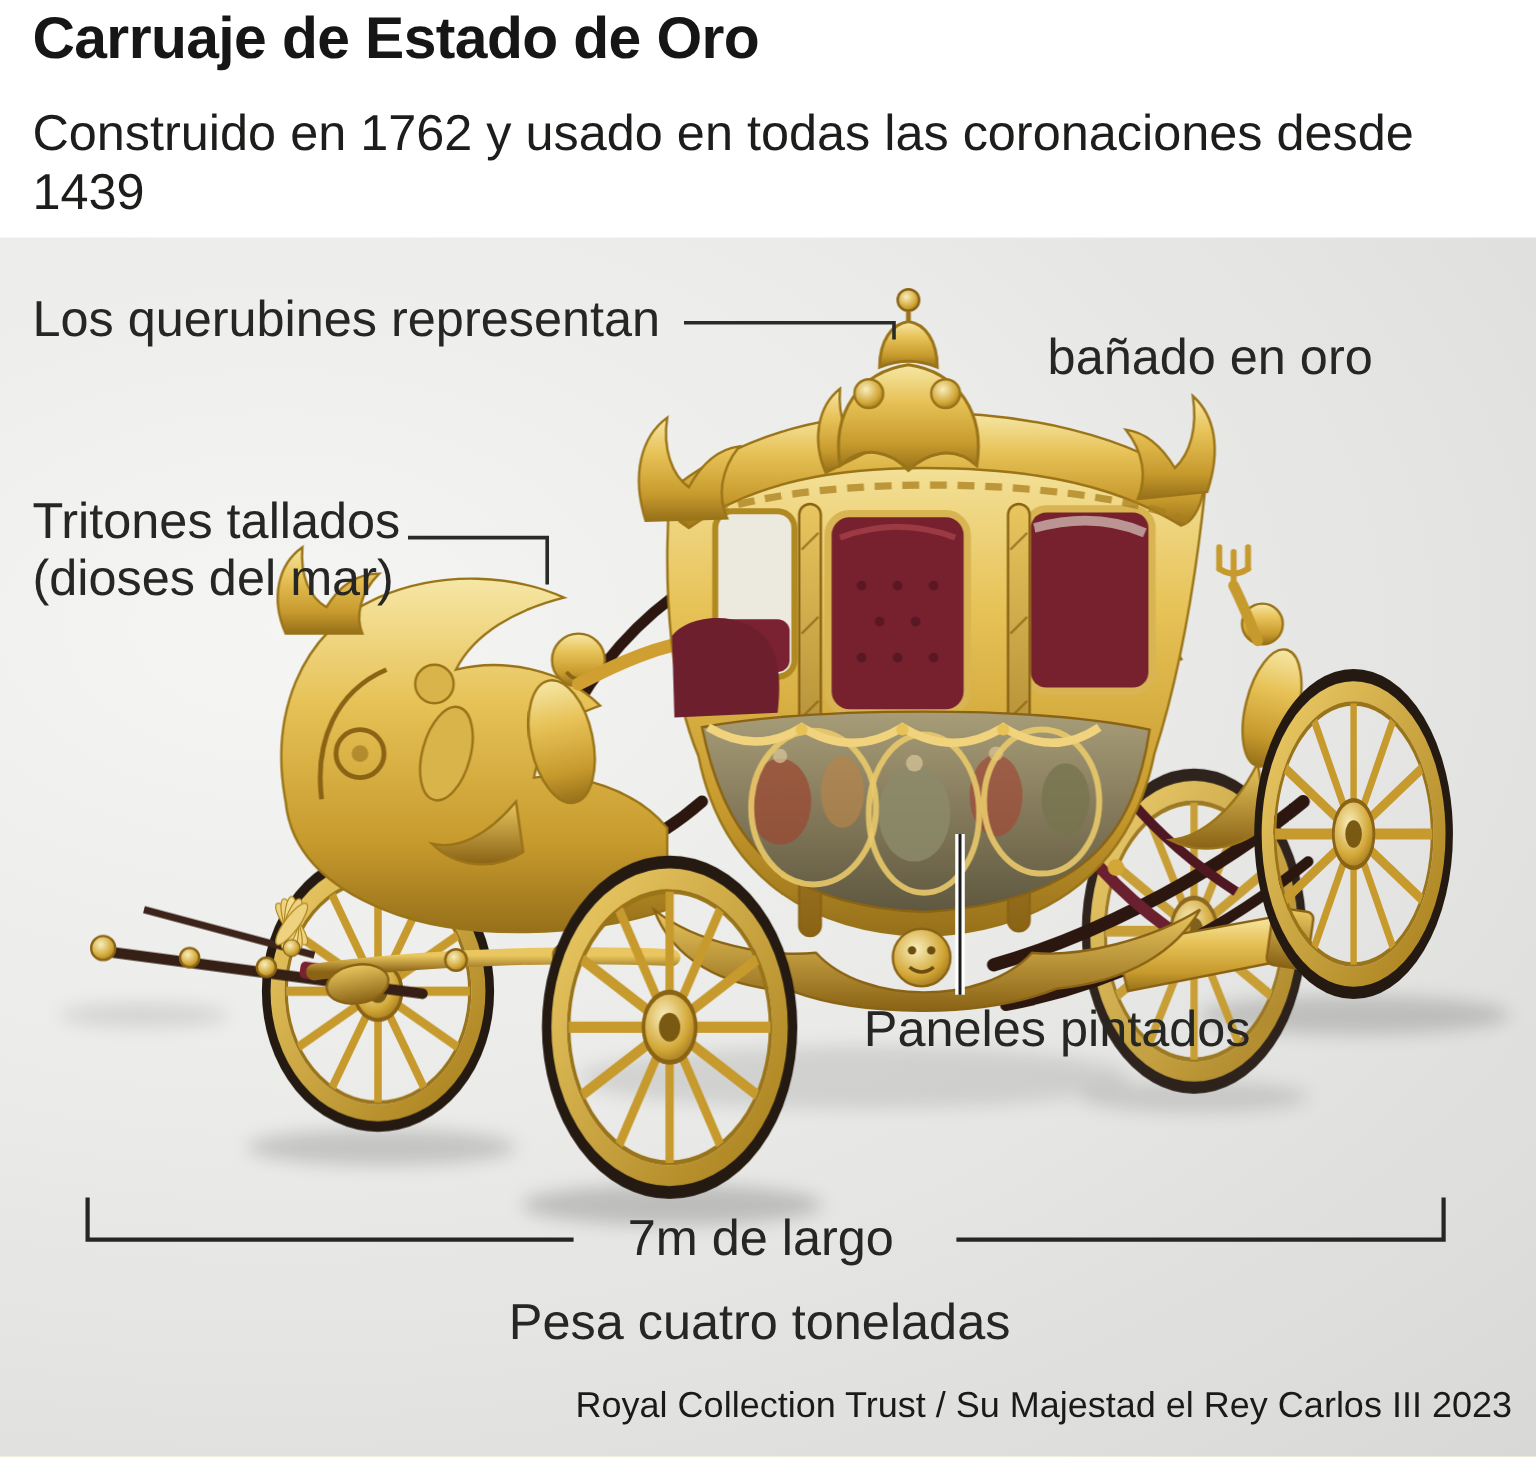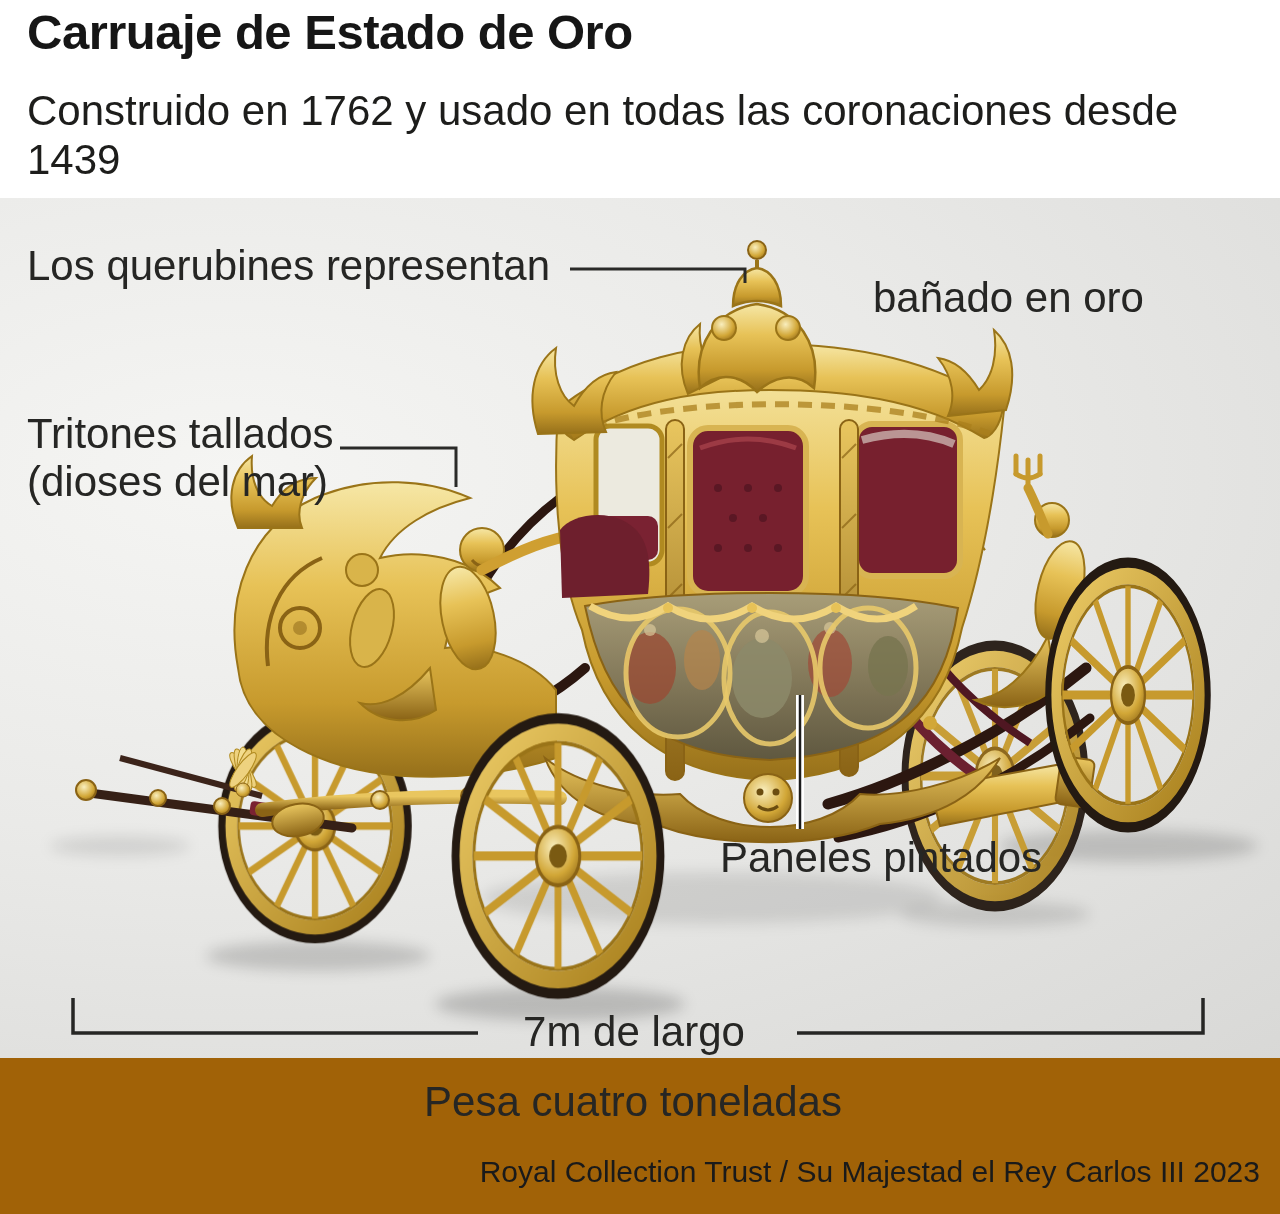--- a/index.html
+++ b/index.html
@@ -1,32 +1,32 @@
 <!DOCTYPE html>
 <html><head>
 <meta charset="utf-8">
 <style>
   html,body{margin:0;padding:0;background:#ffffff;}
   .stage{
     position:relative;width:1280px;height:1214px;overflow:hidden;
-    font-family:"Liberation Sans","DejaVu Sans",sans-serif;color:#1d1d1b;background:#a16207;
+    font-family:"Liberation Sans","DejaVu Sans",sans-serif;color:#1d1d1b;background:#fef9c3;
   }
   
   .header{position:absolute;left:0;top:0;width:1280px;height:198px;background:#ffffff;}
   .title{
     position:absolute;left:27px;top:4px;margin:0;
     font-size:49px;font-weight:700;letter-spacing:-0.5px;color:#161616;white-space:nowrap;
   }
   .subtitle{
     position:absolute;left:27px;top:86px;margin:0;width:1240px;
     font-size:42px;font-weight:400;line-height:49px;color:#1d1d1b;
   }
   
   .photo{
-    position:absolute;left:0;top:198px;width:1280px;height:860px;
+    position:absolute;left:0;top:198px;width:1280px;height:1016px;
     background:radial-gradient(120% 95% at 18% 32%, #f5f5f3 0%, #eaeae8 45%, #d8d8d6 100%);
   }
   .coach-svg{position:absolute;left:0;top:0;width:1280px;height:1016px;}
   
   .ann{position:absolute;font-size:42px;line-height:48px;color:#262624;}
   .ann-cherubs{left:27px;top:44px;}
   .ann-material{left:873px;top:28px;}
   .ann-tritons{left:27px;top:212px;}
   .ann-paneles{left:881px;top:636px;transform:translateX(-50%);white-space:nowrap;}
   .ann-length{left:634px;top:810px;transform:translateX(-50%);white-space:nowrap;}

